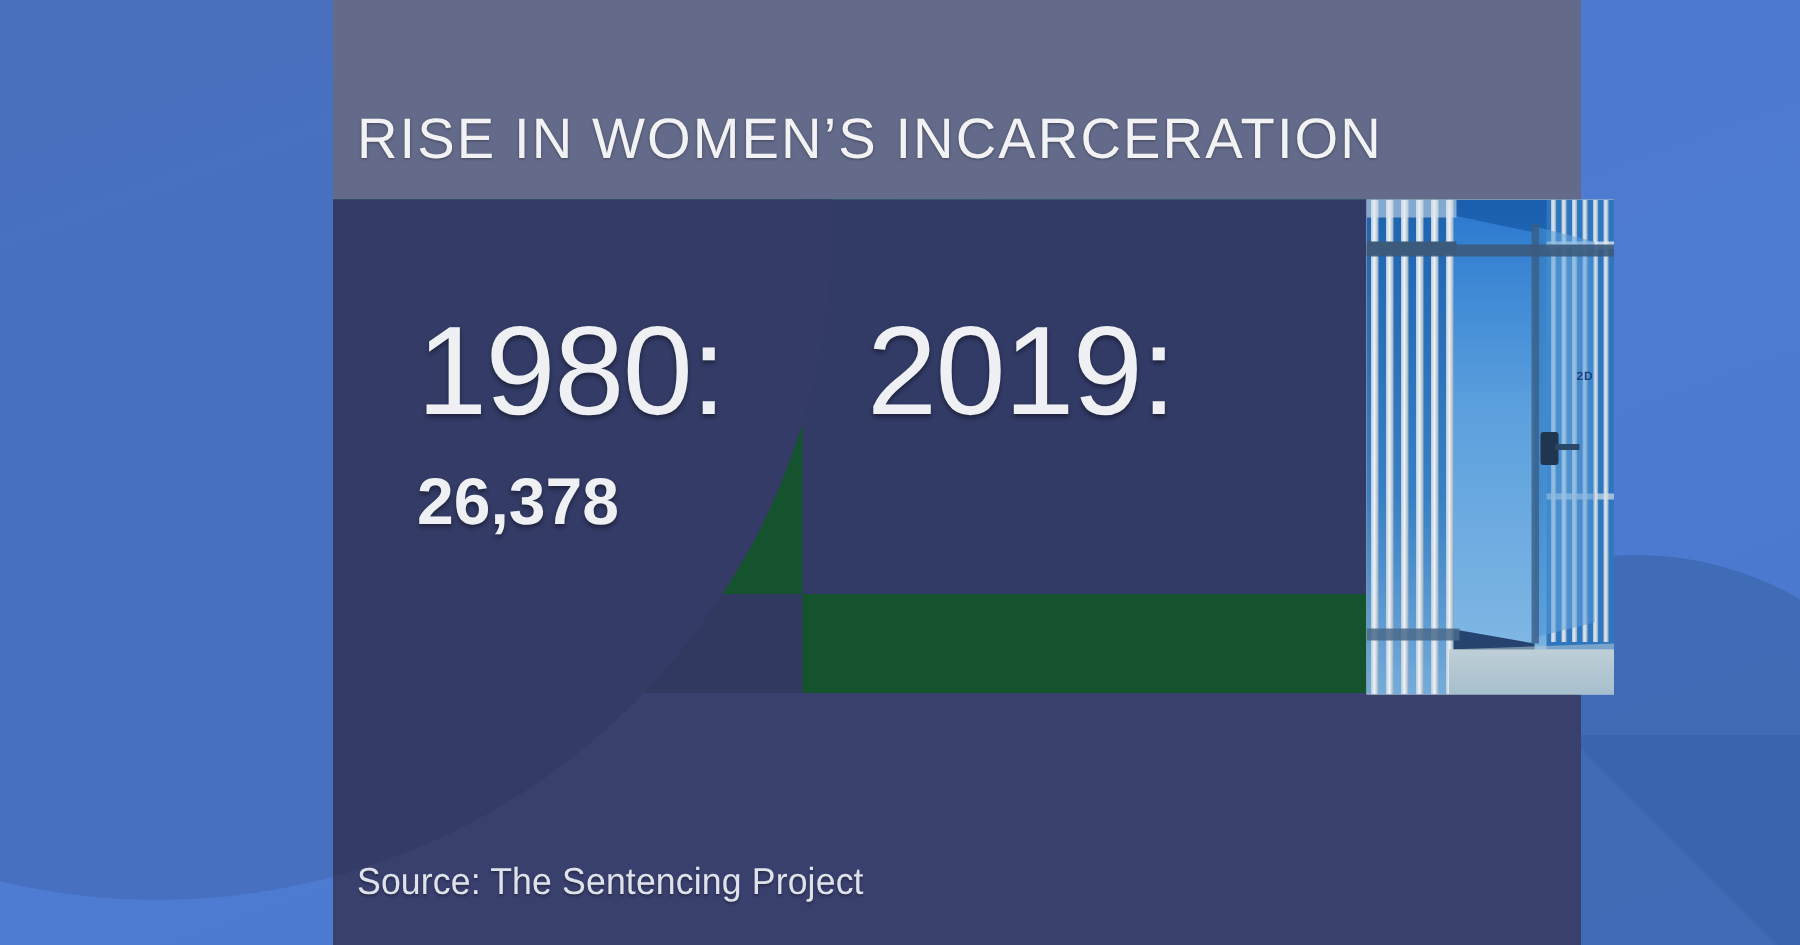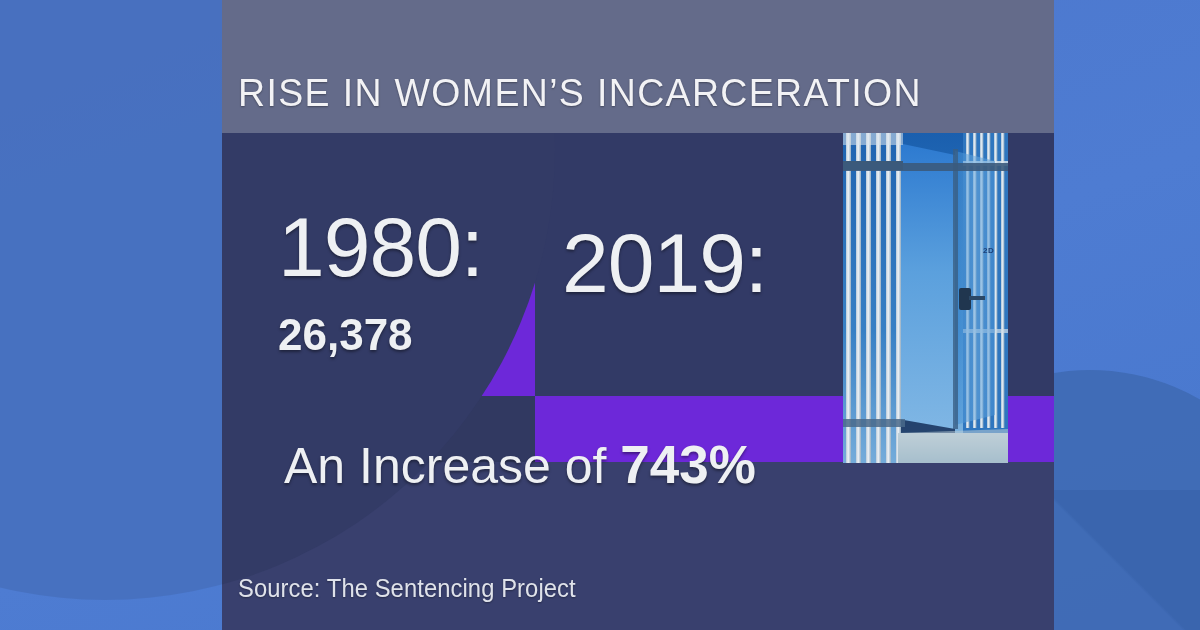--- a/index.html
+++ b/index.html
@@ -79,21 +79,21 @@
     text-shadow: 0 1px 2px rgba(0,0,0,.35);
   }
 
   
   .panel {
     position: absolute;
     left: 222px;
     top: 133px;
     width: 832px;
     height: 497px;
-    background: #6d28d9;
+    background: #14532d;
     overflow: hidden;
   }
   
   .panel-circle {
     position: absolute;
     left: -567px;
     top: -433px;
     width: 900px;
     height: 900px;
     border-radius: 50%;
@@ -147,21 +147,21 @@
   }
   .count-value {
     font-size: 44px;
     font-weight: 700;
     line-height: 1;
     letter-spacing: 0px;
     white-space: nowrap;
     margin-top: 24px;
   }
   #col-1980 { left: 56px; top: 72px; }
-  #col-2019 { left: 340px; top: 72px; margin-top: 16px; }
+  #col-2019 { left: 356px; top: 72px; }
 
   .increase-line {
     position: absolute;
     left: 62px;
     top: 305px;
     font-size: 50px;
     font-weight: 400;
     color: #eef0f3;
     white-space: nowrap;
     line-height: 1;
@@ -183,21 +183,21 @@
     white-space: nowrap;
     line-height: 1;
     transform: scaleX(.95);
     transform-origin: left top;
     text-shadow: 0 1px 2px rgba(0,0,0,.35);
   }
 
   
   .photo {
     position: absolute;
-    left: 843px;
+    left: 911px;
     top: 133px;
     width: 165px;
     height: 330px;
     overflow: hidden;
     background: #e5e5e5;
   }
   .photo svg { display: block; }
   .photo-badge {
     position: absolute;
     left: 140px;
@@ -231,23 +231,20 @@
 
       <div class="stat-col" id="col-1980">
         <div class="year-label">1980:</div>
         <div class="count-value">26,378</div>
       </div>
 
       <div class="stat-col" id="col-2019">
         <div class="year-label">2019:</div>
       </div>
 
-      <div class="increase-line">
-        <span>An Increase of </span><span class="pct">743%</span>
-      </div>
 
       <div class="source-line">Source: The Sentencing Project</div>
     </div>
   </div>
 
   <div class="photo">
     <svg width="165" height="330" viewBox="0 0 165 330">
       <defs>
         <linearGradient id="wallG" x1="0" y1="0" x2="0" y2="1">
           <stop offset="0%" stop-color="#2d7ad0"></stop>

